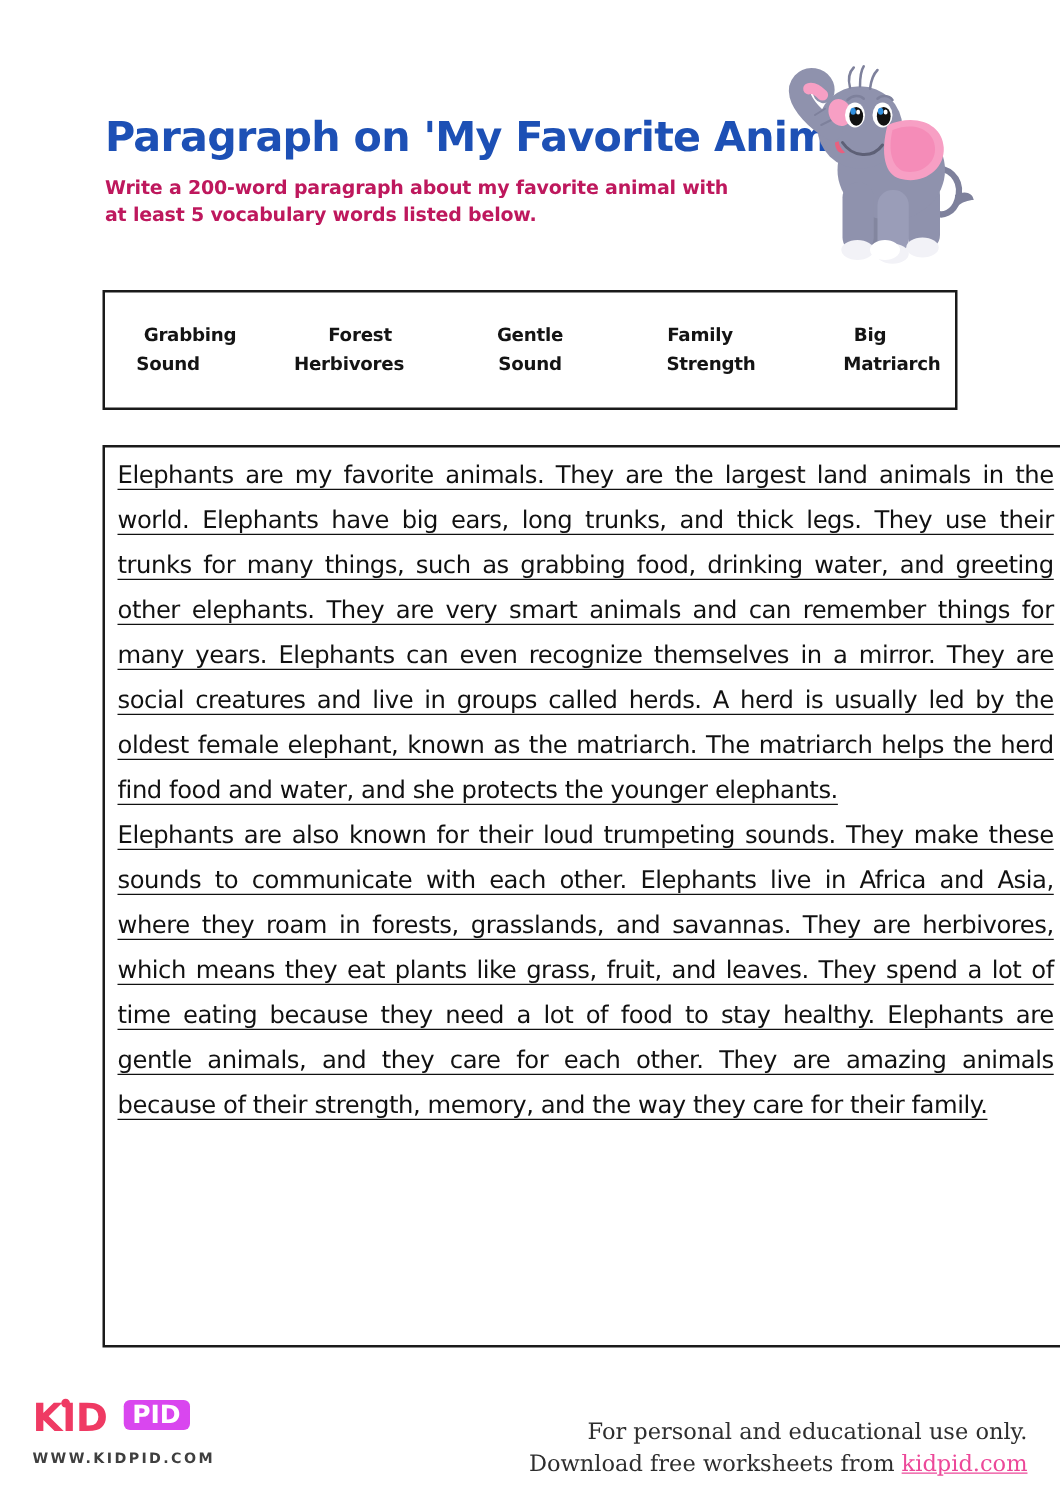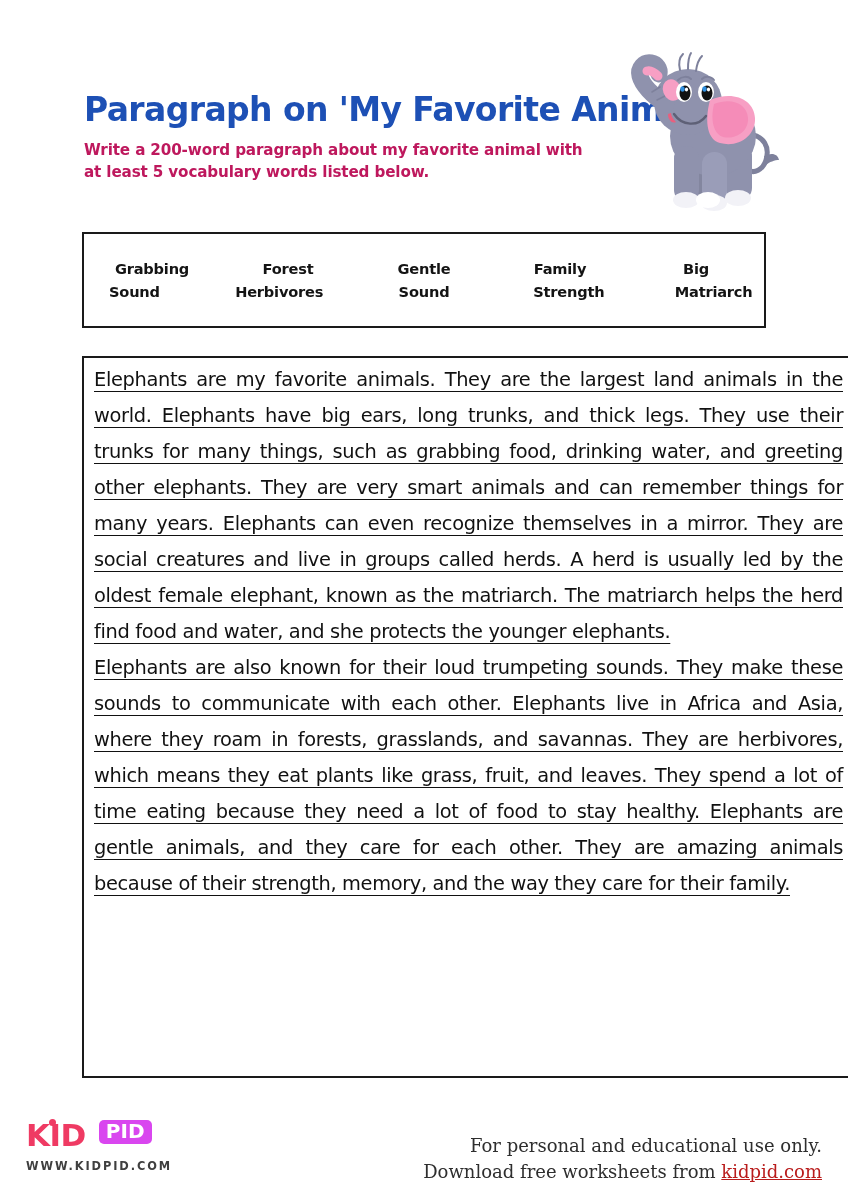--- a/index.html
+++ b/index.html
@@ -175,21 +175,21 @@
     top: 1133px;
     text-align: right;
     font-family: "DejaVu Serif", serif;
     font-size: 18px;
     line-height: 1.45;
     color: #2e2e2e;
   }
   .footer-note .note-line { display: block; }
   .footer-link {
     text-decoration: underline;
-    color: #b91c1c;
+    color: #ec4899;
   }
 </style>
 </head>
 <body>
 
 <div class="page">
 
   <div class="header">
     <h1 class="title">Paragraph on 'My Favorite Animal'</h1>
     <p class="subtitle">

